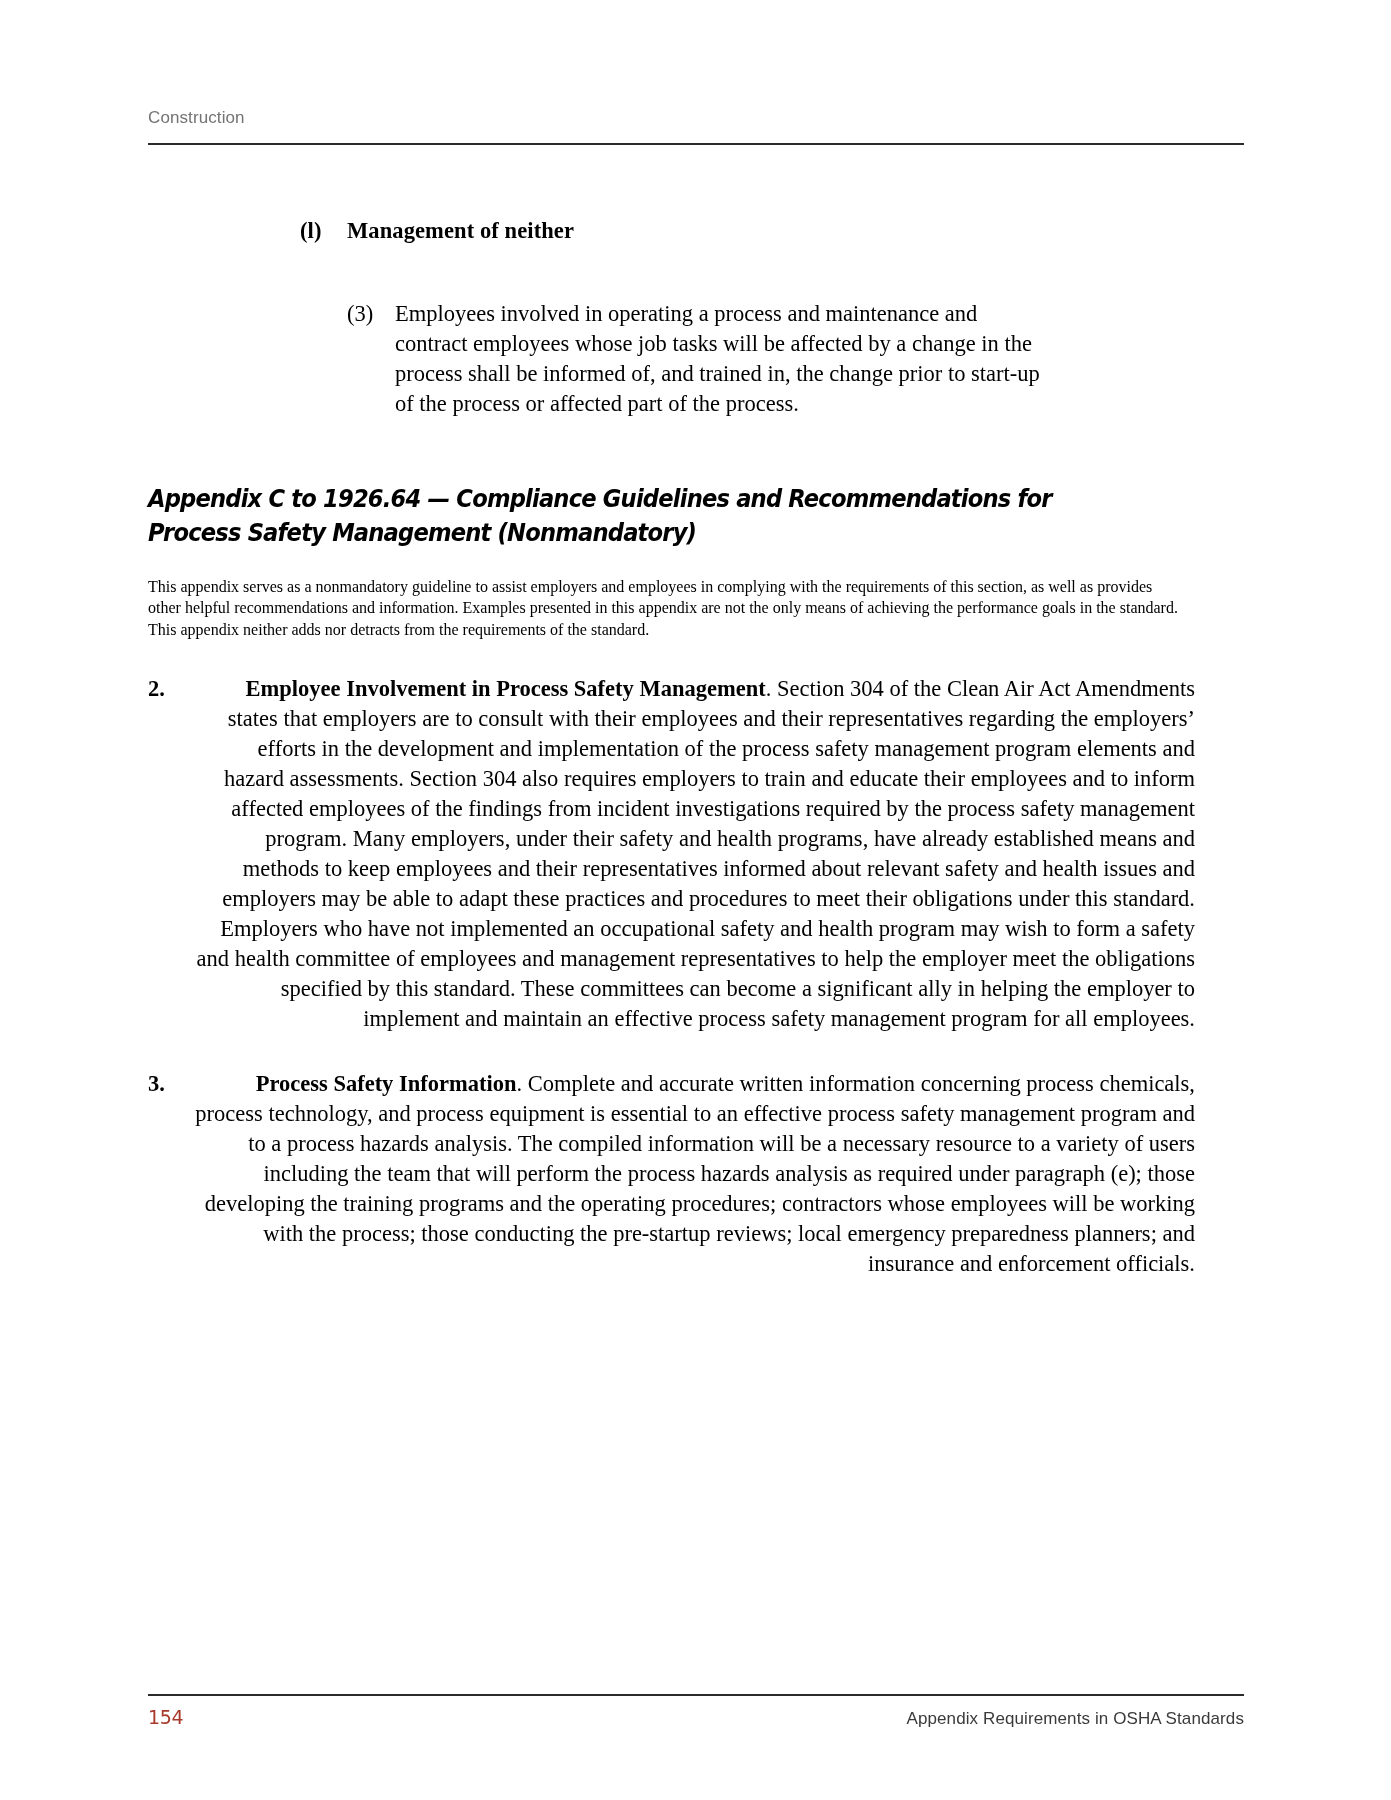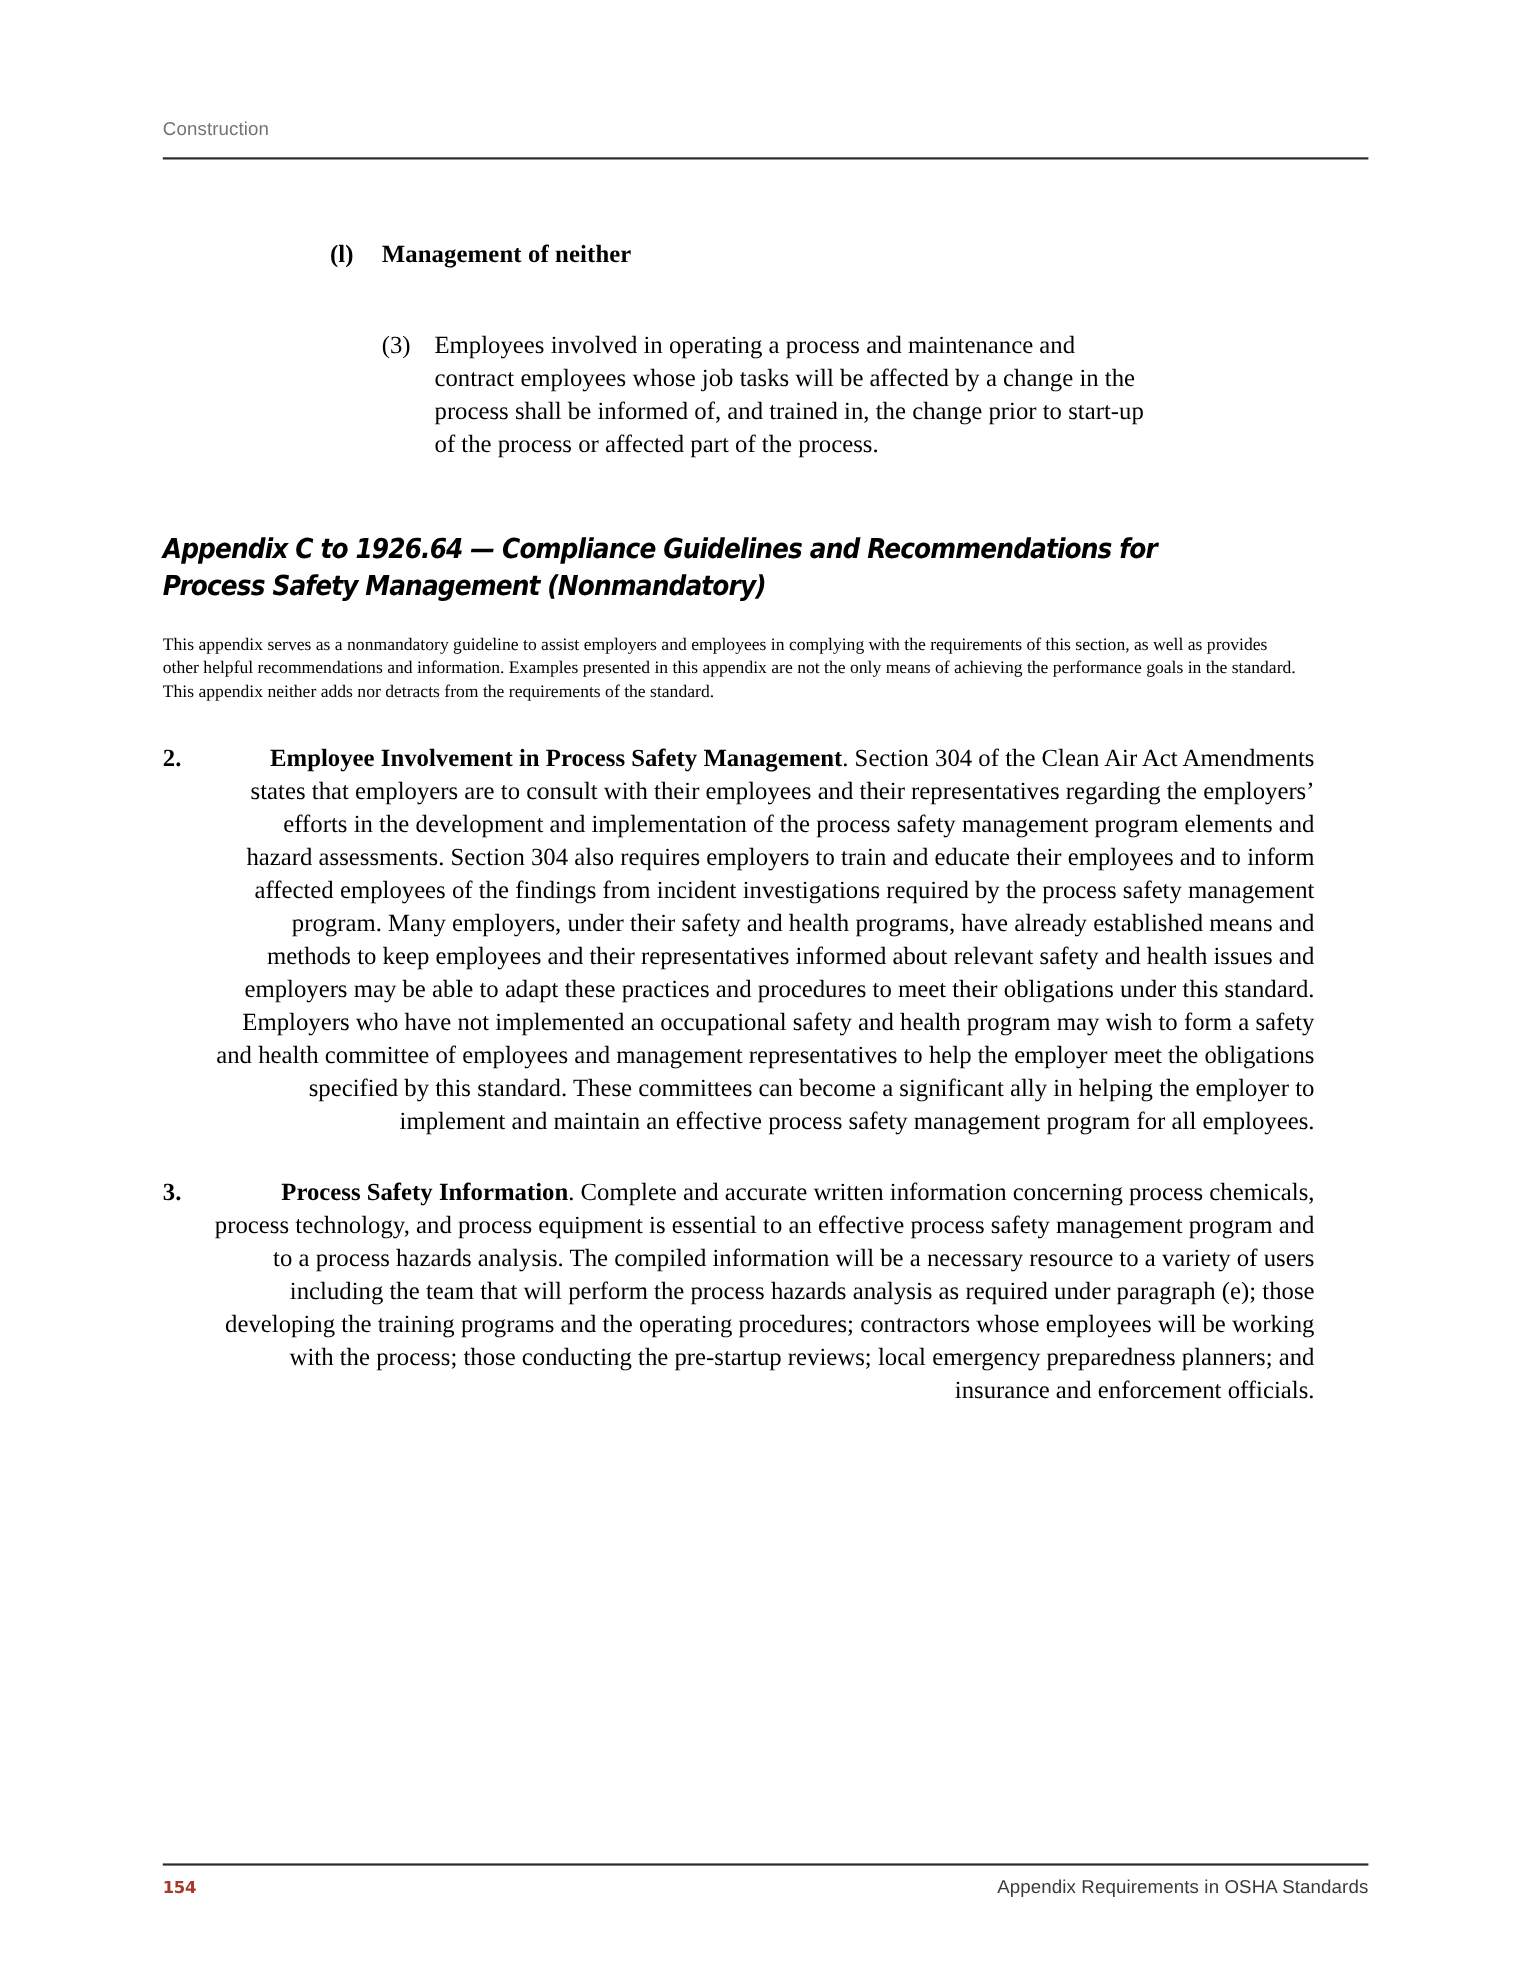--- a/index.html
+++ b/index.html
@@ -192,22 +192,22 @@
     left: 148px;
     top: 1706px;
     width: 1096px;
     display: flex;
     align-items: baseline;
     justify-content: space-between;
   }
 
   .footer-pageno {
     font-family: "DejaVu Sans", sans-serif;
-    font-size: 15px;
-    font-weight: 700;
+    font-size: 19px;
+    font-weight: 400;
     color: #a8392a;
     letter-spacing: -0.4px;
   }
 
   .footer-title {
     font-family: "Liberation Sans", sans-serif;
     font-size: 17px;
     font-weight: 300;
     color: #3a3a3a;
     letter-spacing: 0.1px;

